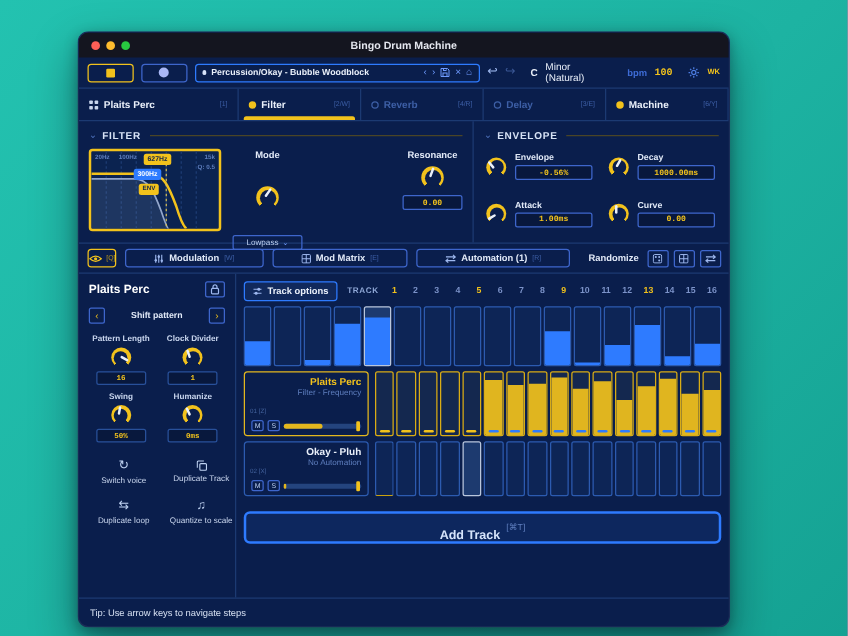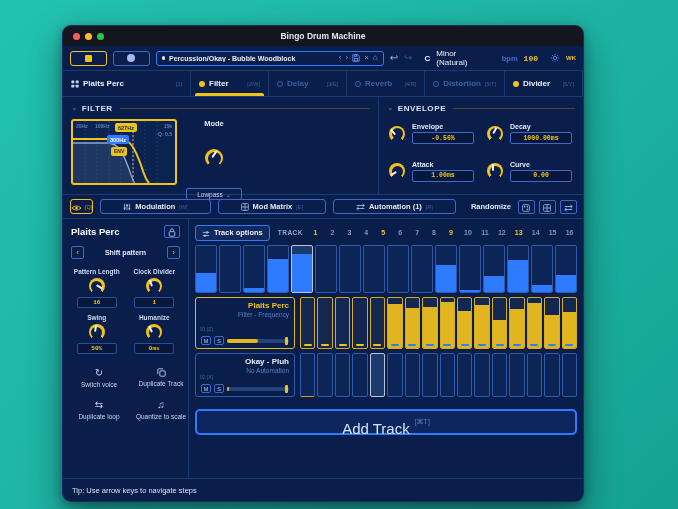--- a/index.html
+++ b/index.html
@@ -151,21 +151,21 @@
   .cell{position:relative;border:1px solid #2C5BB0;border-radius:2px;background:#0D2556;overflow:hidden;box-sizing:border-box;}
   .cell .fill{position:absolute;left:0;right:0;bottom:0;background:#2E7BFF;}
   .trow.ybar .cell{border-color:#D9AC15;border-width:1.5px;background:#14284F;}
   .trow.ybar .cell .fill{background:#E0B51F;}
   .cell.ph{border-color:#B9C6DD;background:#1D3A6F;}
   .cell .dash{position:absolute;bottom:2px;left:50%;transform:translateX(-50%);width:8px;height:2.5px;border-radius:1px;}
   .dash.y{background:#F2C21C}.dash.b{background:#2E7BFF}
   .cell.firstacc{border-bottom-color:#C9A10E;}
   .addtrack{height:26px;flex:none;margin-top:12px;border:2px solid #2E7BFF;border-radius:5px;
             background:rgba(46,123,255,.10);display:flex;align-items:center;justify-content:center;gap:5px;box-sizing:border-box;}
-  .addl{font-size:15px;font-weight:normal;color:#D6E4FB;margin-top:12px;}
+  .addl{font-size:10px;font-weight:bold;color:#D6E4FB;margin-top:12px;}
   .adds{font-size:7px;color:#5F7FBF;}
   
   .footer{height:22px;flex:none;border-top:1px solid #1C3A72;display:flex;align-items:center;padding-left:9px;}
   .tip{font-size:7.5px;color:#D6E0F2;}
 </style>
 </head>
 <body>
 
 <div class="desktop">
   <div class="window">
@@ -230,36 +230,31 @@
           <span class="tl">Plaits Perc</span>
           <span class="ts">[1]</span>
         </div>
         <div class="tab active">
           <span class="dot2 on"></span>
           <span class="tl">Filter</span>
           <span class="ts">[2/W]</span>
         </div>
         <div class="tab dim">
           <span class="dot2 off"></span>
+          <span class="tl">Reverb</span>
+          <span class="ts">[4/R]</span>
+        </div>
+        <div class="tab dim">
+          <span class="dot2 off"></span>
           <span class="tl">Delay</span>
           <span class="ts">[3/E]</span>
         </div>
-        <div class="tab dim">
-          <span class="dot2 off"></span>
-          <span class="tl">Reverb</span>
-          <span class="ts">[4/R]</span>
-        </div>
-        <div class="tab dim">
-          <span class="dot2 off"></span>
-          <span class="tl">Distortion</span>
-          <span class="ts">[5/T]</span>
-        </div>
         <div class="tab">
           <span class="dot2 on"></span>
-          <span class="tl">Divider</span>
+          <span class="tl">Machine</span>
           <span class="ts">[6/Y]</span>
         </div>
       </div>
 
     <div class="panels">
       <div class="panel panel-filter">
         <div class="phead">
           <span class="chev">⌄</span>
           <span class="pt">FILTER</span>
           <span class="rule"></span>
@@ -290,20 +285,27 @@
         </div>
         <div class="grp" style="left:122px;top:22px;width:58px;gap:21px">
           <span class="glbl">Mode</span>
           <div class="knob kb-mode" style="width: 18px; height: 18px; background: conic-gradient(from 180deg, transparent 0deg, transparent 42deg, rgb(242, 194, 28) 42deg, rgb(242, 194, 28) 318deg, transparent 318deg);">
               <i class="kp" style="transform: rotate(215deg);"></i>
             </div>
           <div class="drop">
             <span>Lowpass</span>
             <span style="font-size:6px;color:#6F9BFF">⌄</span>
           </div>
+        </div>
+        <div class="grp" style="left:256px;top:22px;width:54px;gap:5px">
+          <span class="glbl">Resonance</span>
+          <div class="knob kb-res" style="width: 18px; height: 18px; background: conic-gradient(from 180deg, transparent 0deg, transparent 42deg, rgb(242, 194, 28) 42deg, rgb(242, 194, 28) 318deg, transparent 318deg);">
+              <i class="kp" style="transform: rotate(200deg);"></i>
+            </div>
+          <div class="vbox" style="width:48px">0.00</div>
         </div>
       </div>
       <div class="panel panel-env">
         <div class="phead">
           <span class="chev">⌄</span>
           <span class="pt">ENVELOPE</span>
           <span class="rule"></span>
         </div>
         <div class="envgrid" id="envgrid">
             <div class="envp">

